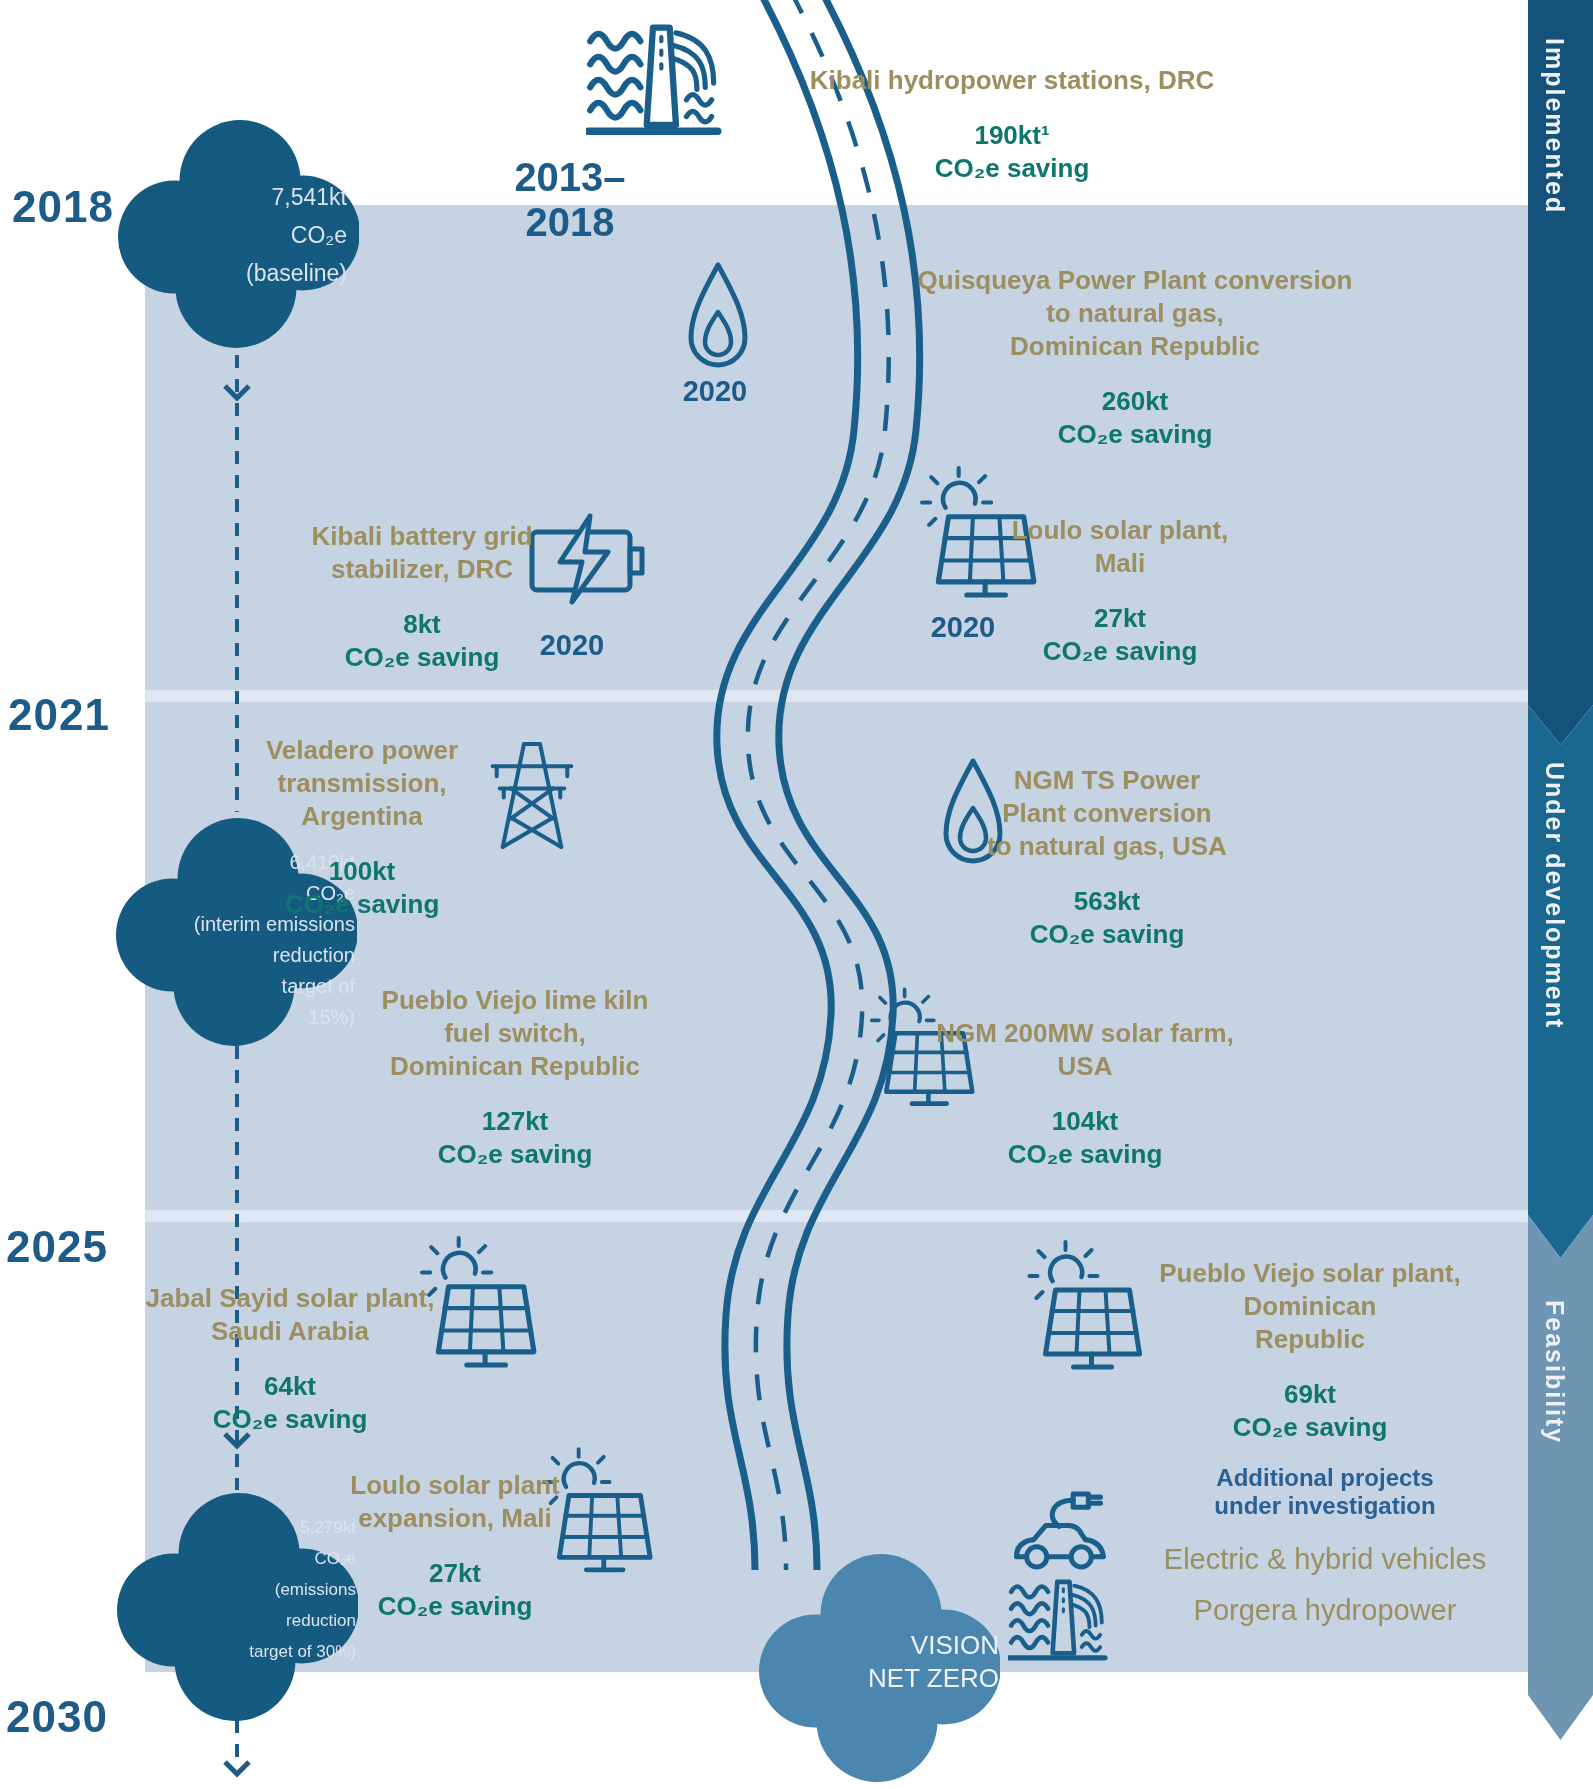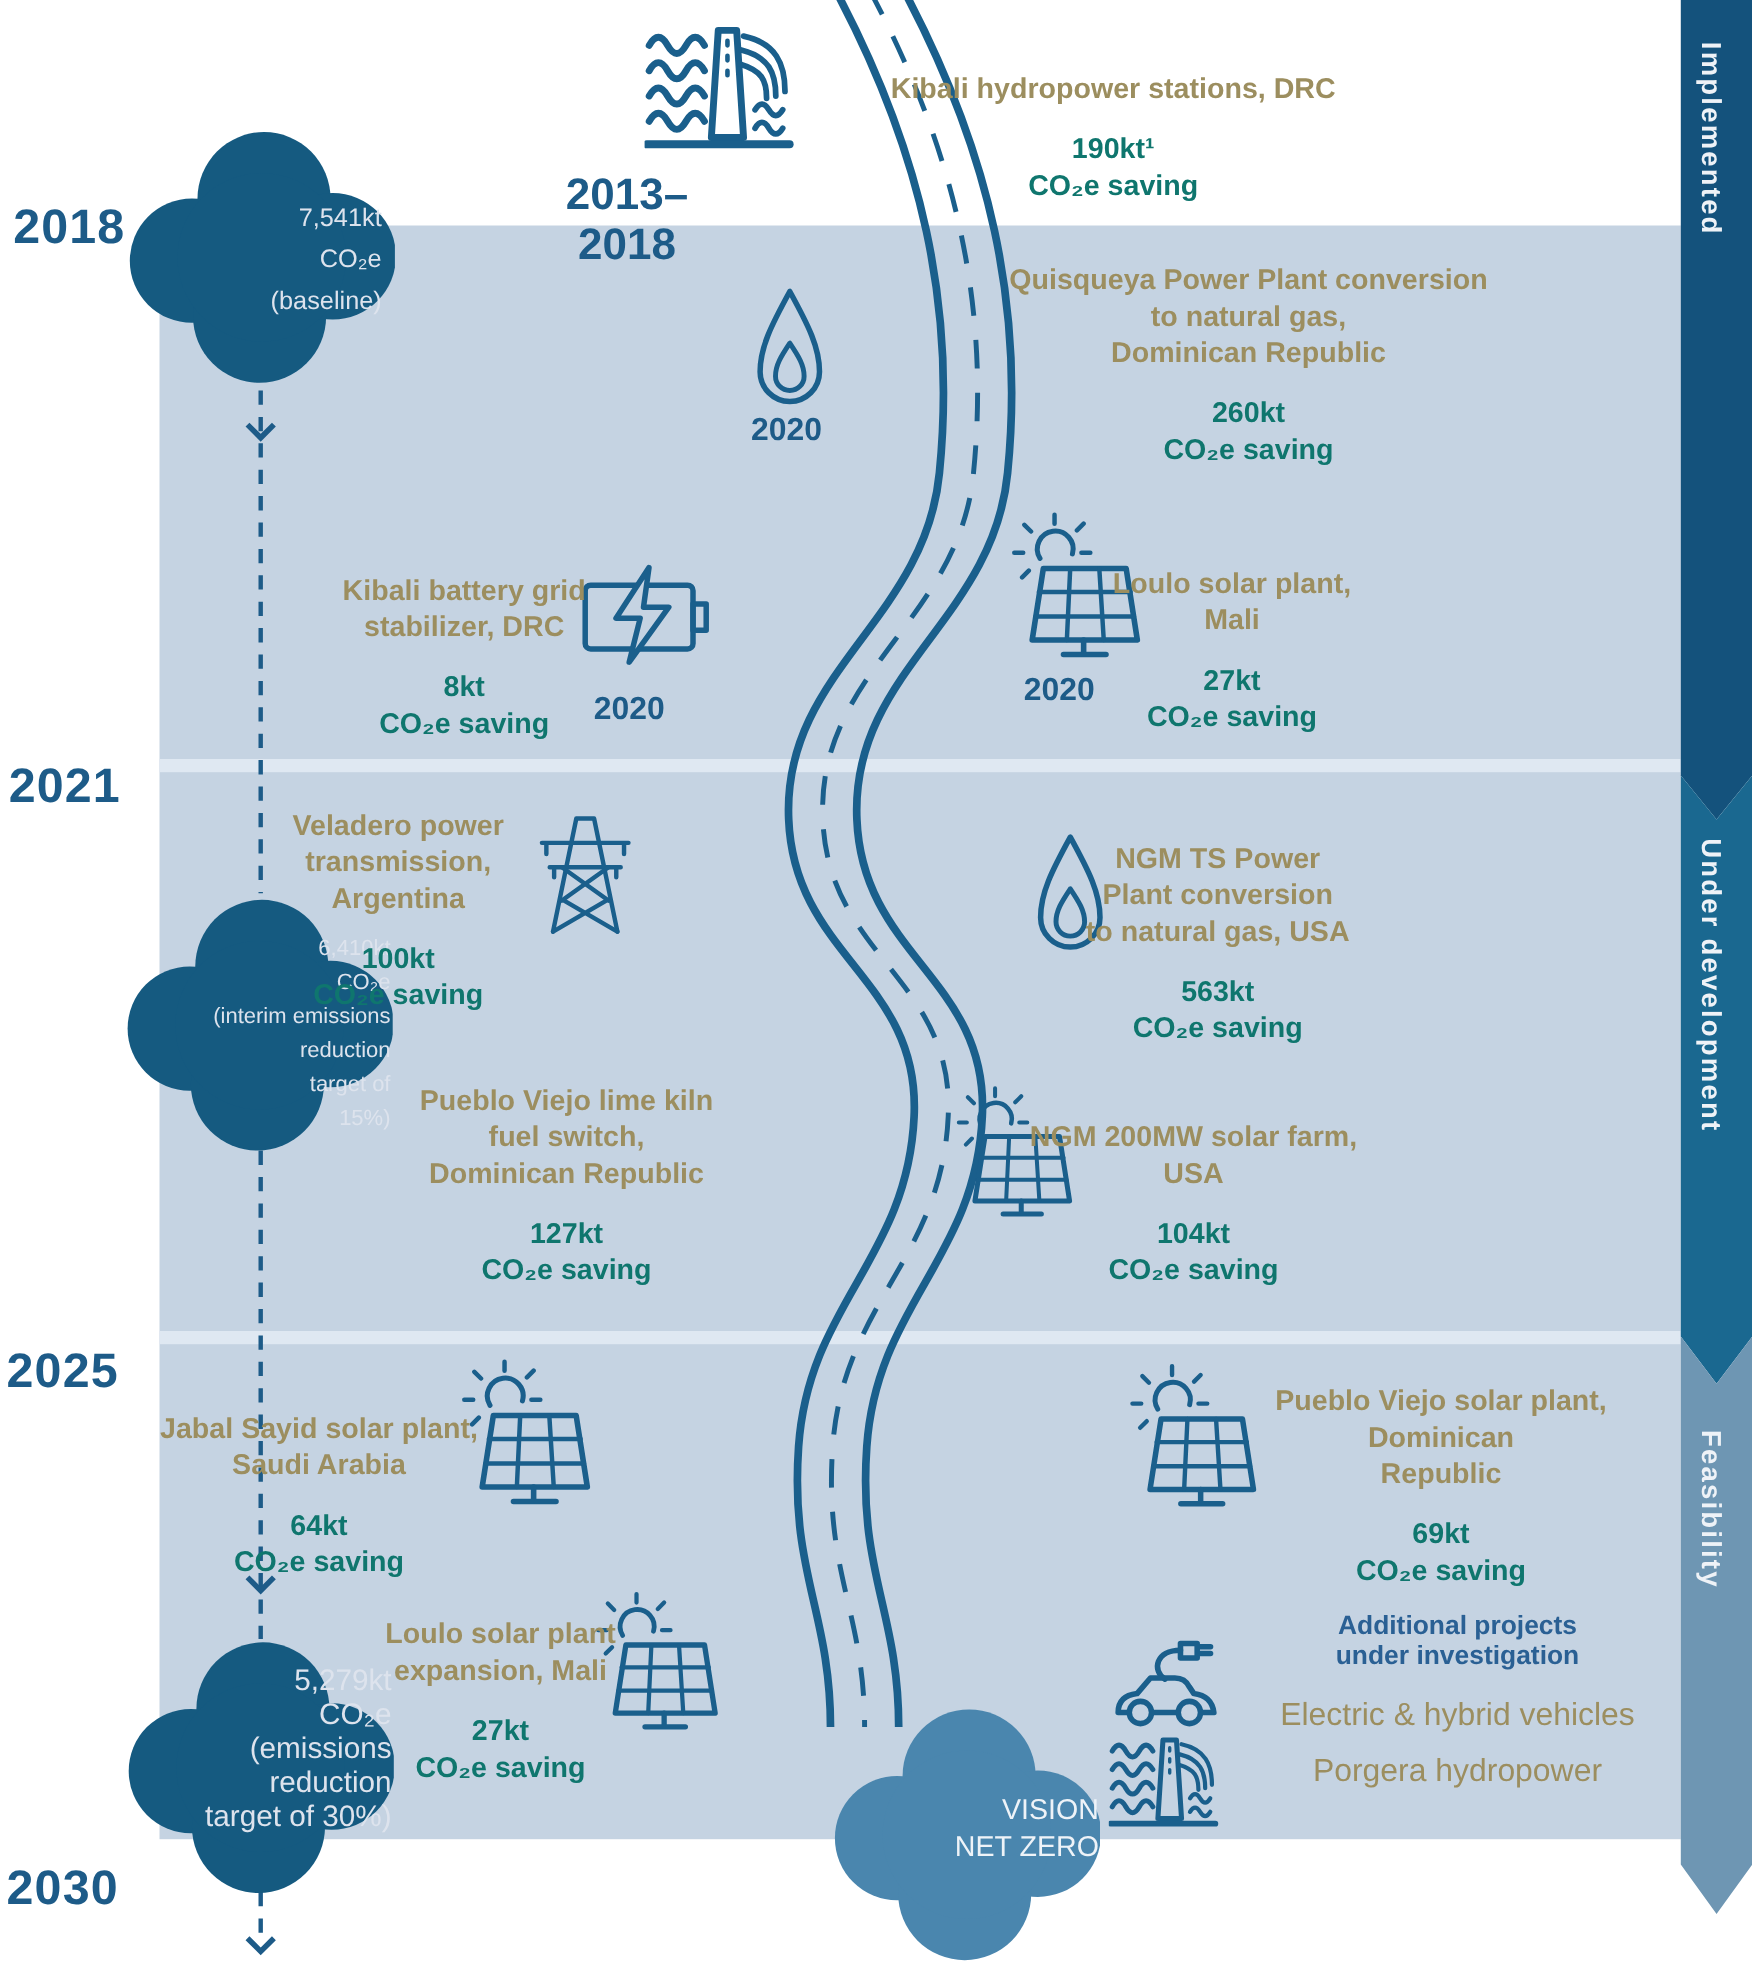--- a/index.html
+++ b/index.html
@@ -144,21 +144,21 @@
 
   <svg class="abs" style="left:116px;top:1491px" width="242" height="232" viewBox="0 0 240 230">
     <g fill="#155a80">
         <circle cx="122" cy="62" r="60"></circle>
         <circle cx="57" cy="118" r="56"></circle>
         <circle cx="184" cy="114" r="57"></circle>
         <circle cx="118" cy="168" r="60"></circle>
         <circle cx="120" cy="115" r="76"></circle>
       </g>
   </svg>
-  <div class="abs cloudtxt" style="left:116px;top:1512px;width:240px;font-size:27px;line-height:31px">
+  <div class="abs cloudtxt" style="left:116px;top:1512px;width:240px;font-size:17px;line-height:31px">
     <div>5,279kt</div>
       <div>CO₂e</div>
       <div>(emissions</div>
     <div>reduction</div>
       <div>target of 30%)</div>
   </div>
 
   <svg class="icon" style="left:586px;top:22px" width="136" height="118" viewBox="0 0 130 112">
       <use href="#sym-hydro"></use>
     </svg>
@@ -204,21 +204,21 @@
   <div class="abs proj" style="left:782px;top:30px;width:460px">
     <div class="pname">
         <div>Kibali hydropower stations, DRC</div>
       </div>
     <div class="psave">
         <div>190kt¹</div>
         <div>CO₂e saving</div>
       </div>
   </div>
 
-  <div class="abs proj" style="left:885px;top:204px;width:500px">
+  <div class="abs proj" style="left:885px;top:230px;width:500px">
     <div class="pname">
         <div>Quisqueya Power Plant conversion</div>
         <div>to natural gas,</div>
         <div>Dominican Republic</div>
       </div>
     <div class="psave">
         <div>260kt</div>
         <div>CO₂e saving</div>
       </div>
   </div>

